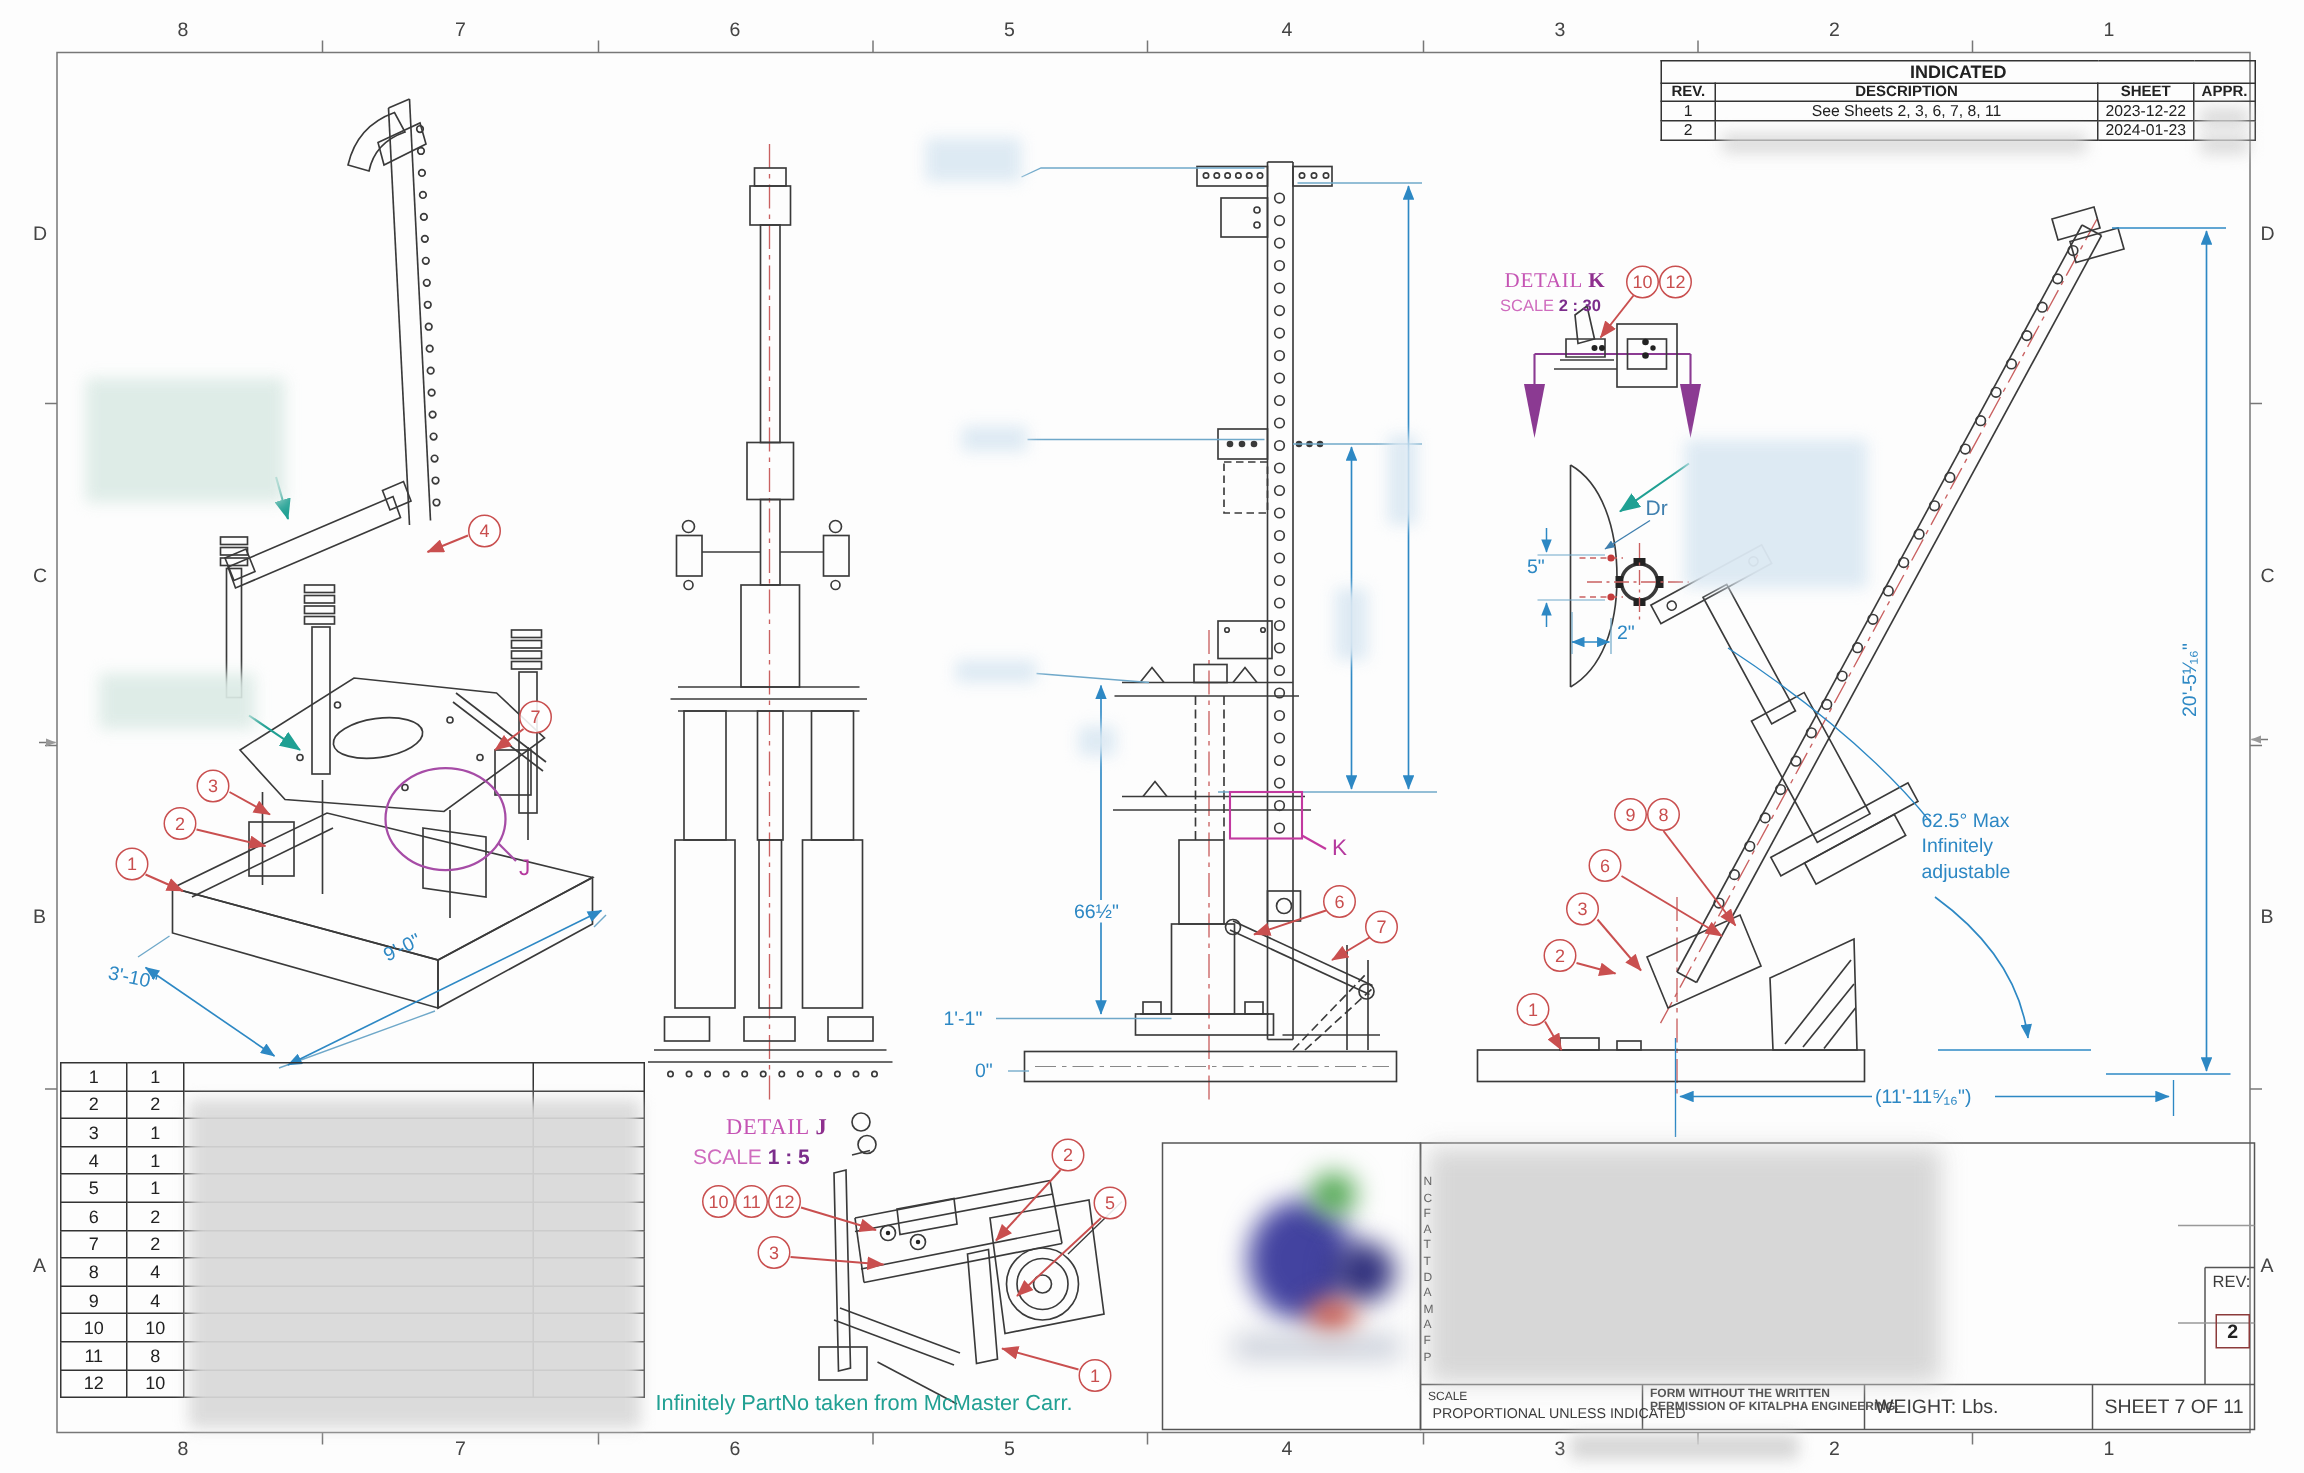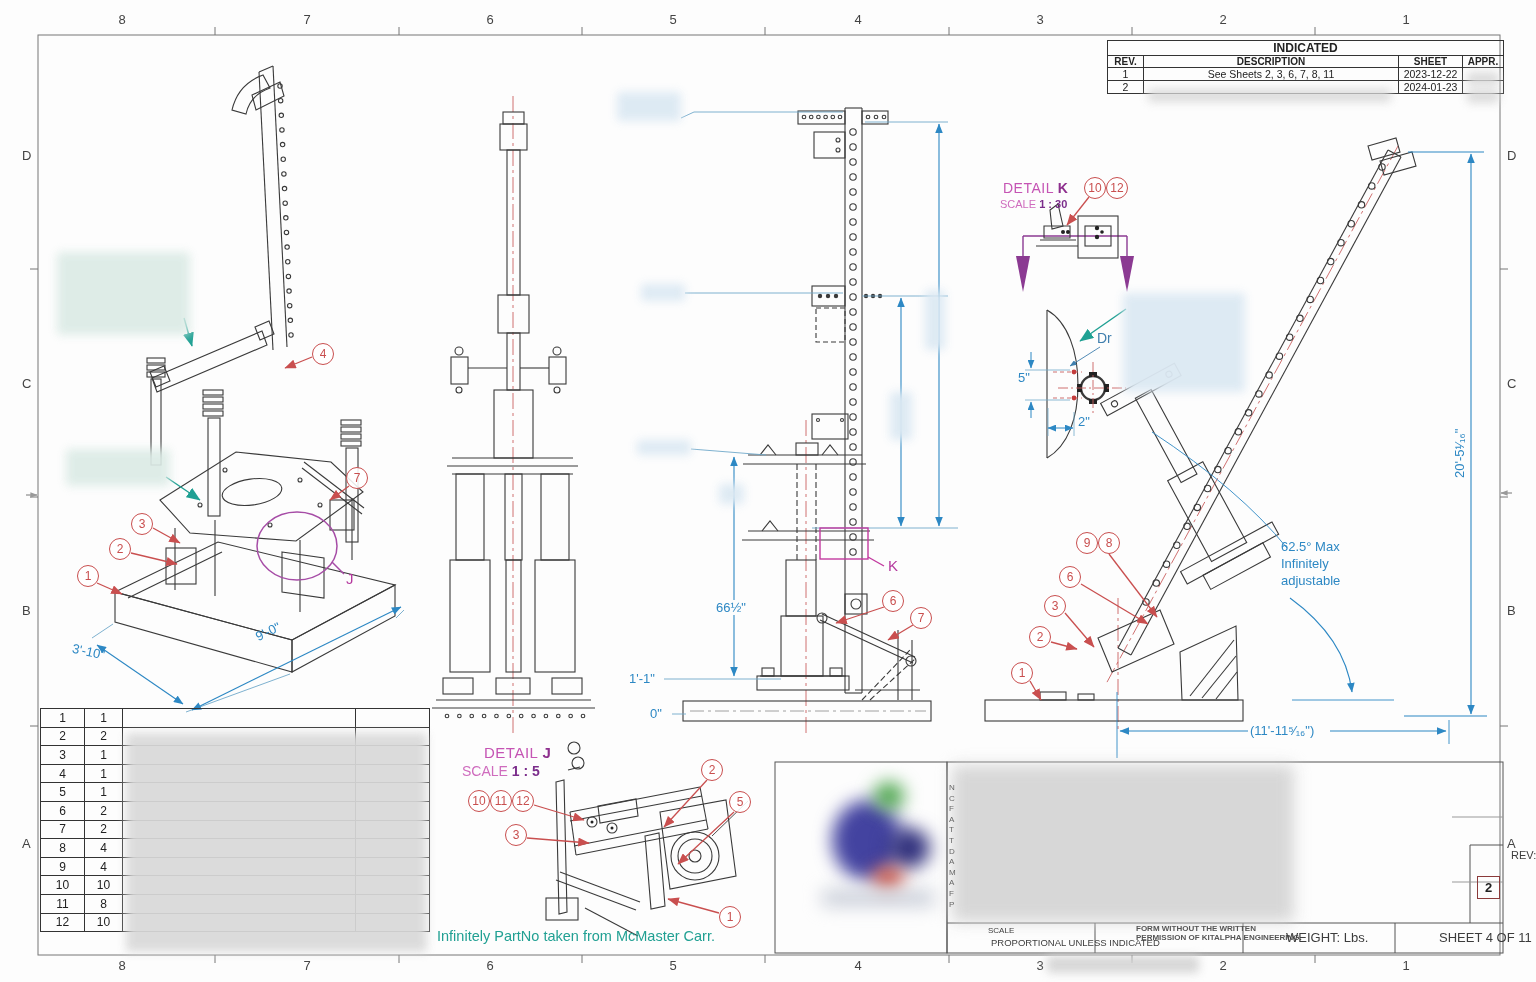--- a/index.html
+++ b/index.html
@@ -6,39 +6,39 @@
   #sheet{position:relative;width:1536px;height:982px;background:#fdfdfd;overflow:hidden;
          font-family:"Liberation Sans", sans-serif;color:#333;}
   svg.art{position:absolute;left:0;top:0;pointer-events:none;}
   .zone{position:absolute;width:30px;text-align:center;font-size:13px;color:#444;}
   .zoneL{position:absolute;height:16px;font-size:13px;color:#444;}
   .bal{position:absolute;width:22px;height:22px;border:1.6px solid #c94f4f;border-radius:50%;
        color:#c94f4f;font-size:12px;line-height:20px;text-align:center;
        background:rgba(255,255,255,.88);box-sizing:border-box;}
   .dim{position:absolute;color:#2d88c4;font-size:13px;white-space:nowrap;}
   .dim.onwhite{background:#fdfdfd;padding:0 2px;}
-  .detail-title{position:absolute;color:#c554b4;font-size:15px;letter-spacing:.5px;white-space:nowrap;}
+  .detail-title{position:absolute;color:#c554b4;font-size:15px;letter-spacing:.5px;white-space:nowrap;font-family:Liberation Serif, serif;}
   .detail-title b{color:#8e2f8e;}
   .detail-scale{position:absolute;color:#cf6cbe;font-size:12px;white-space:nowrap;}
   .detail-scale b{color:#7b2d8b;}
   .dref{position:absolute;color:#b5399e;font-size:15px;}
   .note{position:absolute;color:#21a093;font-size:14.5px;white-space:nowrap;}
   .blur{position:absolute;filter:blur(5px);background:#d9d9d9;opacity:.92;border-radius:2px;}
   .blur.teal{background:#dcebe6;}
   .blur.blue{background:#dce9f3;opacity:.95;}
   .blur.gray{background:#d4d4d4;}
   table{border-collapse:collapse;font-size:12px;color:#222;}
   td,th{border:1px solid #333;padding:0 3px;text-align:center;overflow:hidden;white-space:nowrap;}
   #rev-table{position:absolute;left:1107px;top:40px;width:396px;table-layout:fixed;font-size:10.5px;}
   #rev-table .t{font-size:12px;font-weight:bold;}
   #rev-table th{font-size:10px;}
   #bom-table{position:absolute;left:40px;top:708px;width:389px;table-layout:fixed;}
   #bom-table th{font-size:12px;}
   #bom-table td{height:17.6px;}
-  .tb-text{position:absolute;color:#3c3c3c;margin-left:36px;}
+  .tb-text{position:absolute;color:#3c3c3c;}
   .logo-blob{position:absolute;border-radius:50%;filter:blur(9px);}
   .stub{position:absolute;font-size:8px;line-height:10.6px;color:#666;white-space:pre-line;}
   .angle-note{position:absolute;color:#2d88c4;font-size:13px;line-height:17px;white-space:pre-line;}
   .revbox{position:absolute;border:1.5px solid #8b3a3a;color:#222;font-size:13px;font-weight:bold;
           width:21px;height:21px;line-height:21px;text-align:center;}
 </style>
 </head>
 <body>
 
 <div id="sheet">
@@ -727,21 +727,21 @@
 Infinitely
 adjustable</div>
 <div class="dim" style="left:1018px;top:370px">5"</div>
 <div class="dim" style="left:1078px;top:414px">2"</div>
 <div class="dim" style="left:1097px;top:330px;color:#3f7fae;font-size:14px">Dr</div>
 
 <div class="detail-title" style="left:1003px;top:180px;font-size:14px">
   <span>DETAIL</span> <b>K</b>
 </div>
 <div class="detail-scale" style="left:1000px;top:198px;font-size:11px">
-  <span>SCALE</span> <b>1 : 30</b>
+  <span>SCALE</span> <b>2 : 30</b>
 </div>
 <div class="detail-title" style="left:484px;top:744px">
   <span>DETAIL</span> <b>J</b>
 </div>
 <div class="detail-scale" style="left:462px;top:763px;font-size:14px">
   <span>SCALE</span> <b>1 : 5</b>
 </div>
 <div class="dref" style="left:346px;top:570px">J</div>
 <div class="dref" style="left:888px;top:557px">K</div>
 
@@ -757,17 +757,17 @@
 A
 M
 A
 F
 P</div>
 <div class="tb-text" style="left:952px;top:926px;font-size:8px">SCALE</div>
 <div class="tb-text" style="left:955px;top:937px;font-size:9.5px">PROPORTIONAL UNLESS INDICATED</div>
 <div class="tb-text" style="left:1100px;top:924px;font-size:8px;font-weight:bold;color:#555">FORM WITHOUT THE WRITTEN</div>
 <div class="tb-text" style="left:1100px;top:933px;font-size:8px;font-weight:bold;color:#555">PERMISSION OF KITALPHA ENGINEERING.</div>
 <div class="tb-text" style="left:1250px;top:930px;font-size:13px">WEIGHT: Lbs.</div>
-<div class="tb-text" style="left:1403px;top:930px;font-size:13px">SHEET 4 OF 11</div>
+<div class="tb-text" style="left:1403px;top:930px;font-size:13px">SHEET 7 OF 11</div>
 <div class="tb-text" style="left:1475px;top:849px;font-size:11px">REV:</div>
 <div class="revbox" style="left:1477px;top:876px">2</div>
 
 </div>
 
 </body></html>

